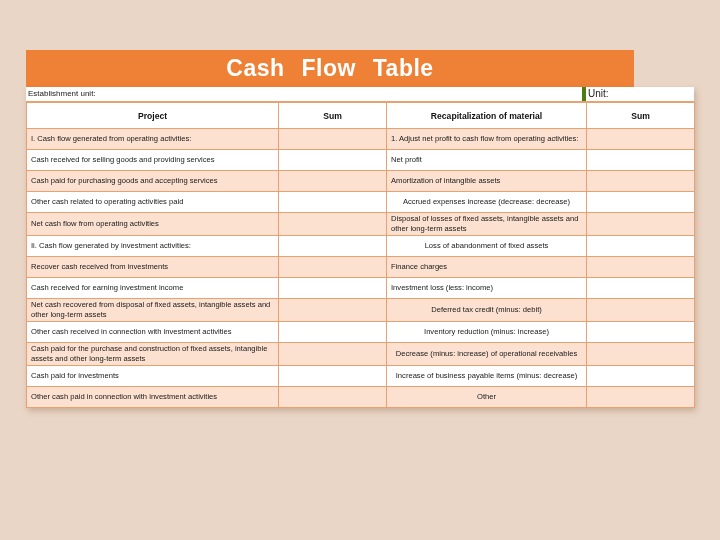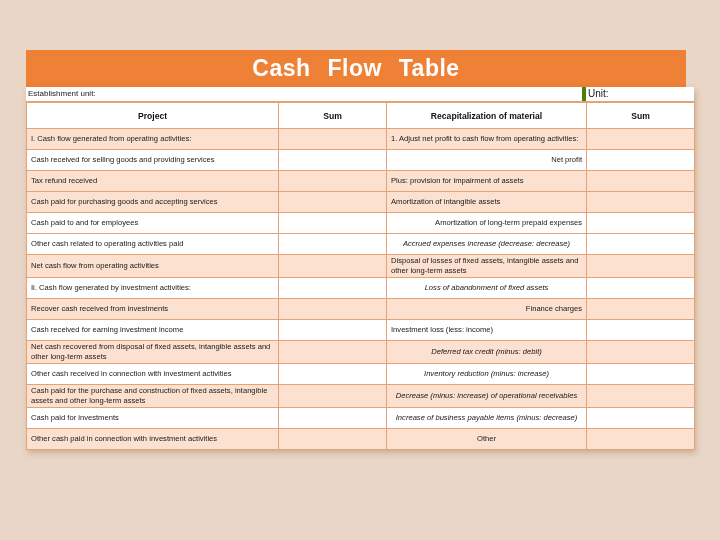--- a/index.html
+++ b/index.html
@@ -20,21 +20,21 @@
     position: relative;
     width: 720px;
     height: 540px;
   }
 
   
   .title-bar {
     position: absolute;
     left: 26px;
     top: 50px;
-    width: 660px;
+    width: 608px;
     height: 37px;
     background: #ef8136;
     display: flex;
     align-items: center;
     justify-content: center;
     box-sizing: border-box;
   }
   .title-text {
     color: #ffffff;
     font-size: 23px;
@@ -124,22 +124,22 @@
     line-height: 10px;
   }
   table.cf tbody tr.tall td { height: 23px; }
 
   td.lbl-left   { text-align: left;   padding-left: 3px; }
   td.lbl-ind1   { text-align: left;   padding-left: 9px; }
   td.lbl-ind2   { text-align: left;   padding-left: 16px; }
   td.val        { background-clip: padding-box; }
 
   td.r-left  { text-align: left;  padding-left: 3px; }
-  td.r-ind1  { text-align: right;  padding-left: 8px; }
-  td.r-ctr   { text-align: center; font-style: italic; }
+  td.r-ind1  { text-align: left;  padding-left: 8px; }
+  td.r-ctr   { text-align: center; }
   td.r-ctr2  { text-align: center; padding-left: 16px; }
 </style>
 </head>
 <body>
 
 <div id="page">
 
   <div class="title-bar">
     <div class="title-text">Cash  Flow  Table</div>
   </div>
@@ -173,35 +173,23 @@
             <td class="r-left">1. Adjust net profit to cash flow from operating activities:</td>
             <td class="val"></td>
           </tr>
           <tr class="even">
             <td class="lbl-ind1">Cash received for selling goods and providing services</td>
             <td class="val"></td>
             <td class="r-ind1">Net profit</td>
             <td class="val"></td>
           </tr>
           <tr class="odd">
-            <td class="lbl-ind1">Tax refund received</td>
-            <td class="val"></td>
-            <td class="r-left">Plus: provision for impairment of assets</td>
-            <td class="val"></td>
-          </tr>
-          <tr class="odd">
             <td class="lbl-ind1">Cash paid for purchasing goods and accepting services</td>
             <td class="val"></td>
             <td class="r-left">Amortization of intangible assets</td>
-            <td class="val"></td>
-          </tr>
-          <tr class="even">
-            <td class="lbl-ind1">Cash paid to and for employees</td>
-            <td class="val"></td>
-            <td class="r-ind1">Amortization of long-term prepaid expenses</td>
             <td class="val"></td>
           </tr>
           <tr class="even">
             <td class="lbl-left">Other cash related to operating activities paid</td>
             <td class="val"></td>
             <td class="r-ctr">Accrued expenses increase (decrease: decrease)</td>
             <td class="val"></td>
           </tr>
           <tr class="odd tall">
             <td class="lbl-ind1">Net cash flow from operating activities</td>

